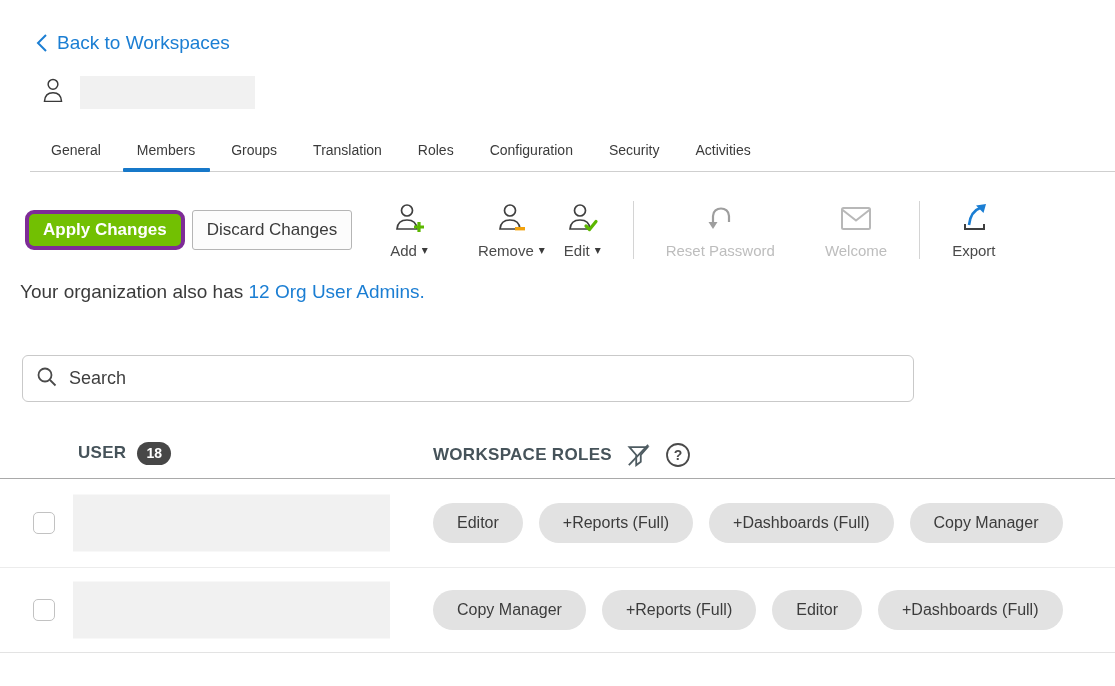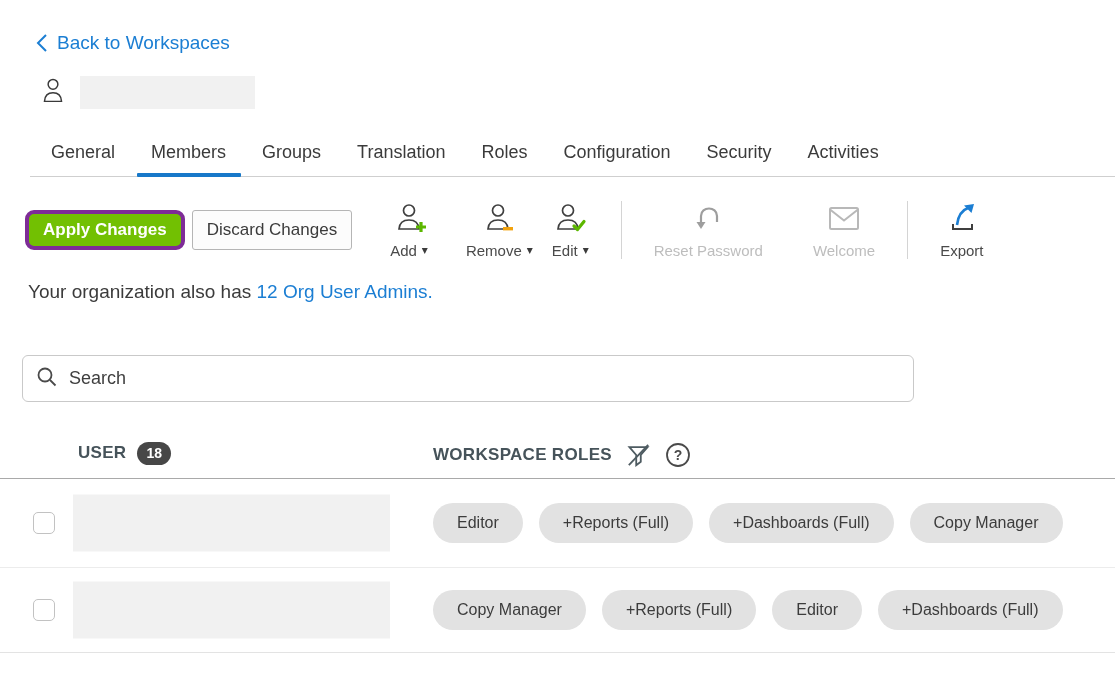--- a/index.html
+++ b/index.html
@@ -13,40 +13,40 @@
   .back-row svg { display:block; }
 
   
   .profile-row { position:absolute; left:40px; top:75px; display:flex; align-items:center; gap:14px; }
   .redact { background:#f1f1f1; }
   .profile-redact { width:175px; height:33px; }
 
   
   .tabs-row { position:absolute; left:30px; right:0; top:136px; display:flex; gap:34px;
               padding-left:20px; border-bottom:1px solid #cfcfcf; }
-  .tab { position:relative; font-size:18px; color:#3b3b3b; padding:6px 1px 13px; cursor:pointer; white-space:nowrap; }
+  .tab { position:relative; font-size:14px; color:#3b3b3b; padding:6px 1px 13px; cursor:pointer; white-space:nowrap; }
   .tab.active::after { content:""; position:absolute; left:-13px; right:-14px; bottom:-1px; height:4px;
                        background:#1778c9; border-radius:1px; }
 
   
   .toolbar { position:absolute; left:25px; top:194px; right:0; height:72px; display:flex; align-items:center; }
   .btn-apply { background:#72c002; border:4px solid #7e2c97; border-radius:9px; color:#fff;
                font-family:inherit; font-size:17px; font-weight:700; padding:6px 14px; cursor:pointer; }
   .btn-discard { background:#fcfcfc; border:1px solid #b5b5b5; border-radius:3px; color:#3b3b3b;
                  font-family:inherit; font-size:17px; padding:9px 14px; margin-left:7px; cursor:pointer;text-align:center; }
   .action { display:flex; flex-direction:column; align-items:center; gap:5px; cursor:pointer; background:none; border:none; font-family:inherit; }
   .action .lbl { font-size:15px; color:#4a4a4a; display:flex; align-items:center; gap:5px; white-space:nowrap; }
   .action.disabled .lbl { color:#bdbdbd; }
   .caret { font-size:12px; color:#3b3b3b; line-height:1; }
-  .a-add { margin-left:38px;align-items:flex-end; } .a-remove { margin-left:38px; } .a-edit { margin-left:19px; }
+  .a-add { margin-left:38px; } .a-remove { margin-left:50px; } .a-edit { margin-left:19px; }
   .vdiv { width:1px; height:58px; background:#d4d4d4; margin:0 32px; }
   .a-welcome { margin-left:50px; }
 
   
-  .org-note { position:absolute; left:28px; top:281px; font-size:19px; color:#3b3b3b; }
+  .org-note { position:absolute; left:20px; top:281px; font-size:19px; color:#3b3b3b; }
   .org-note .link { color:#1b7ed3; cursor:pointer; }
 
   
   .search-box { position:absolute; left:22px; top:355px; width:892px; height:47px;
                 border:1px solid #c9c9c9; border-radius:6px; display:flex; align-items:center;
                 padding:6px 12px; gap:10px; background:#fff; }
   .search-box input { border:none; outline:none; flex:1; font-family:inherit; font-size:18px; color:#3b3b3b; background:transparent; }
   .search-box input::placeholder { color:#3f3f3f; opacity:1; }
 
   

